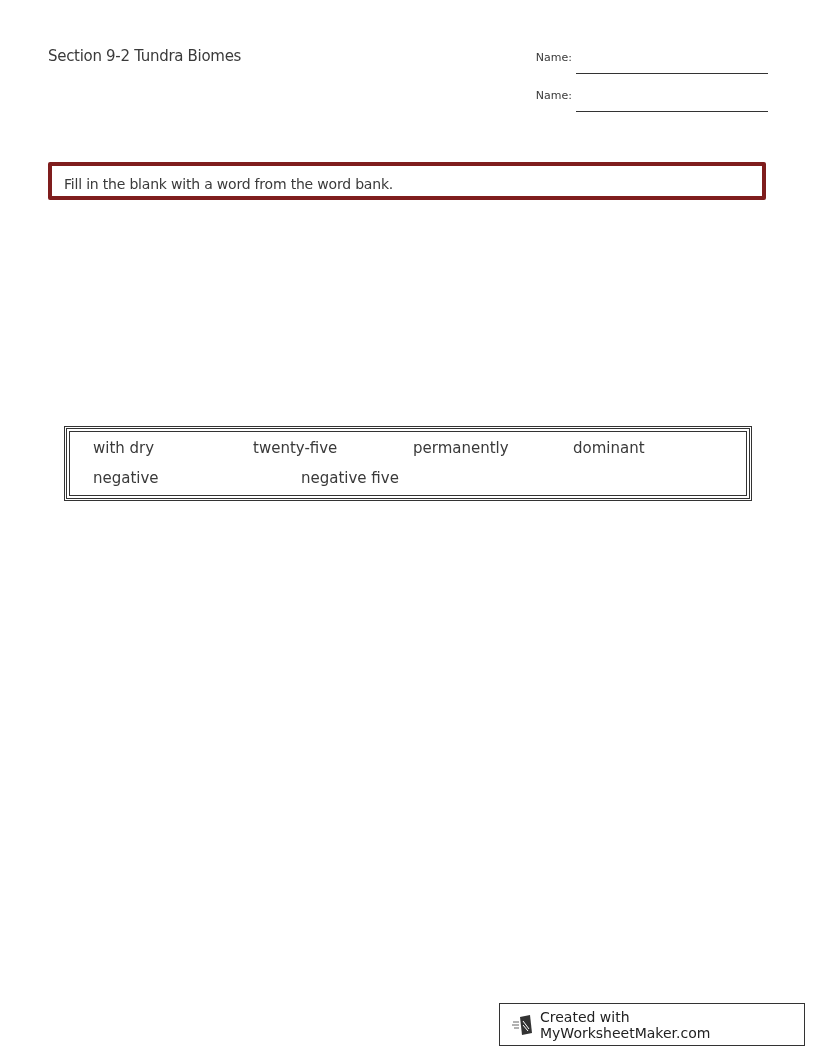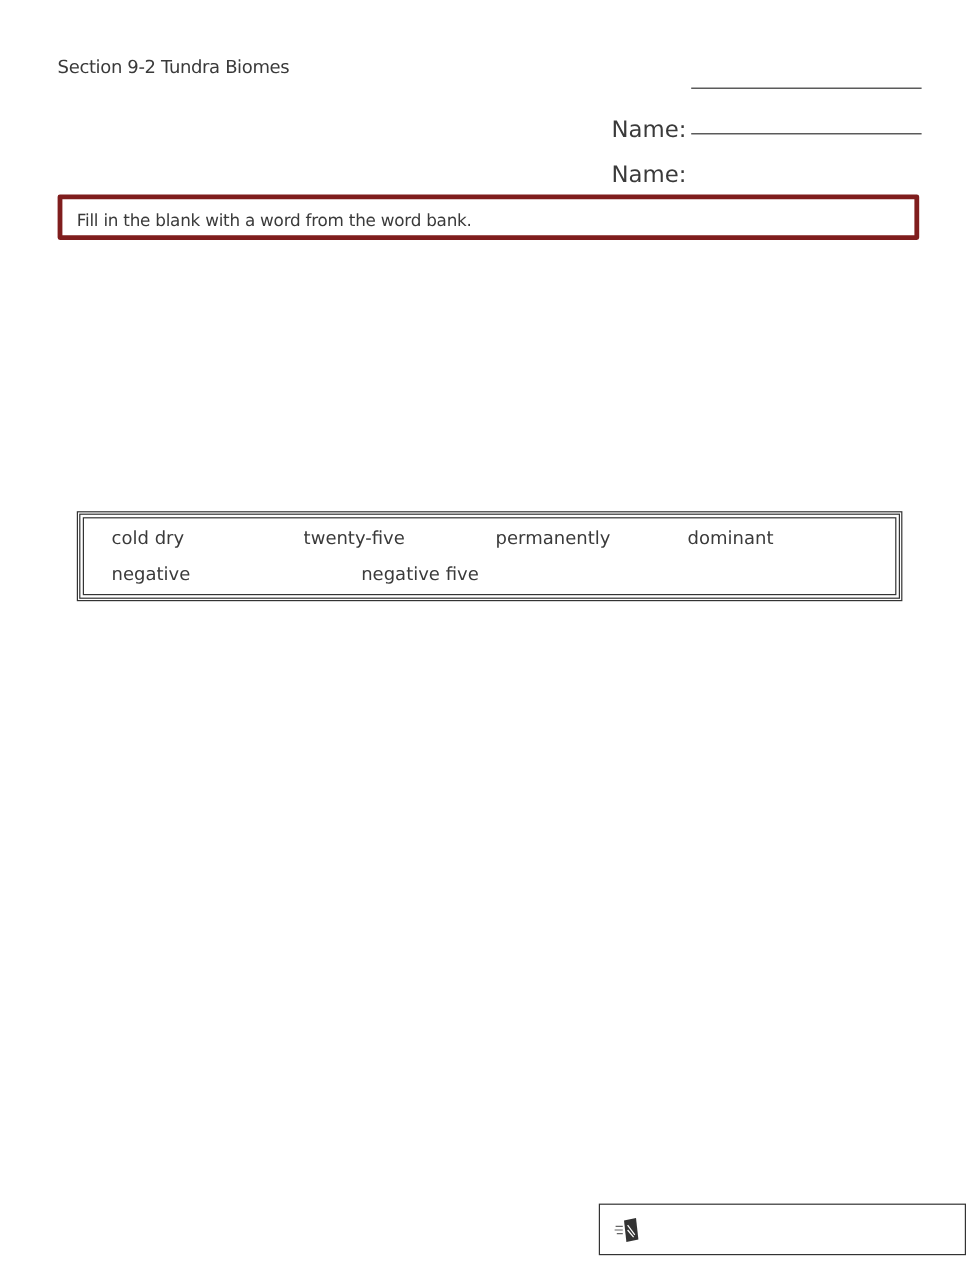--- a/index.html
+++ b/index.html
@@ -1,19 +1,19 @@
 <!DOCTYPE html>
 <html><head>
 <meta charset="utf-8">
 <style>
   html, body { margin: 0; padding: 0; background: #ffffff; }
   body { width: 816px; height: 1056px; position: relative; overflow: hidden;
          font-family: "DejaVu Sans", sans-serif; color: #333; }
   .title { position: absolute; left: 48px; top: 47px; font-size: 15px; color: #3a3a3a; letter-spacing: -0.3px; }
-  .field { position: absolute; font-size: 19px; color: #3a3a3a; margin-top: 46px; }
+  .field { position: absolute; font-size: 11px; color: #3a3a3a; }
   .field .label { position: absolute; right: 0; top: 0; white-space: nowrap; }
   .field-line { position: absolute; height: 1px; background: #333; }
   .instructions { position: absolute; left: 48px; top: 162px; width: 718px; height: 38px;
                   border: 4px solid #7f1d1d; border-radius: 2px; box-sizing: border-box; }
   .instructions span { position: absolute; left: 12px; top: 10px; font-size: 14px; color: #3a3a3a; letter-spacing: -0.2px; }
   .wordbank { position: absolute; left: 64px; top: 426px; width: 688px; height: 75px;
               border: 3px double #333; box-sizing: border-box; outline: 1px solid #333; outline-offset: -6px; }
   .word { position: absolute; font-size: 15px; color: #3a3a3a; white-space: nowrap; }
   .footer { position: absolute; left: 499px; top: 1003px; width: 306px; height: 43px;
             border: 1px solid #333; box-sizing: border-box; display: flex; align-items: center; }
@@ -33,32 +33,33 @@
 <div class="field" style="left:470px; top:89px; width:102px; height:20px;">
   <span class="label">Name:</span>
 </div>
 <div class="field-line" style="left:576px; top:111px; width:192px;"></div>
 
 <div class="instructions">
   <span>Fill in the blank with a word from the word bank.</span>
 </div>
 
 <div class="wordbank">
-  <span class="word" style="left:26px; top:10px;">cold dry</span>
+  <span class="word" style="left:26px; top:10px;">with dry</span>
   <span class="word" style="left:186px; top:10px;">twenty-five</span>
   <span class="word" style="left:346px; top:10px;">permanently</span>
   <span class="word" style="left:506px; top:10px;">dominant</span>
   <span class="word" style="left:26px; top:40px;">negative</span>
   <span class="word" style="left:186px; top:40px;margin-left:48px;">negative five</span>
 </div>
 
 <div class="footer">
   <span class="icon">
     <svg width="22" height="20" viewBox="0 0 22 20">
       <line x1="1" y1="7" x2="7" y2="7" stroke="#666" stroke-width="1"></line>
       <line x1="0" y1="10" x2="7" y2="10" stroke="#666" stroke-width="1"></line>
       <line x1="2" y1="13" x2="7" y2="13" stroke="#666" stroke-width="1"></line>
       <polygon points="8,2 18,0 20,18 10,20" fill="#333"></polygon>
       <line x1="11" y1="6" x2="17" y2="14" stroke="#fff" stroke-width="1"></line>
       <line x1="11" y1="10" x2="16" y2="16" stroke="#fff" stroke-width="1"></line>
     </svg>
   </span>
+  <span class="txt">Created with MyWorksheetMaker.com</span>
 </div>
 
 </body></html>

